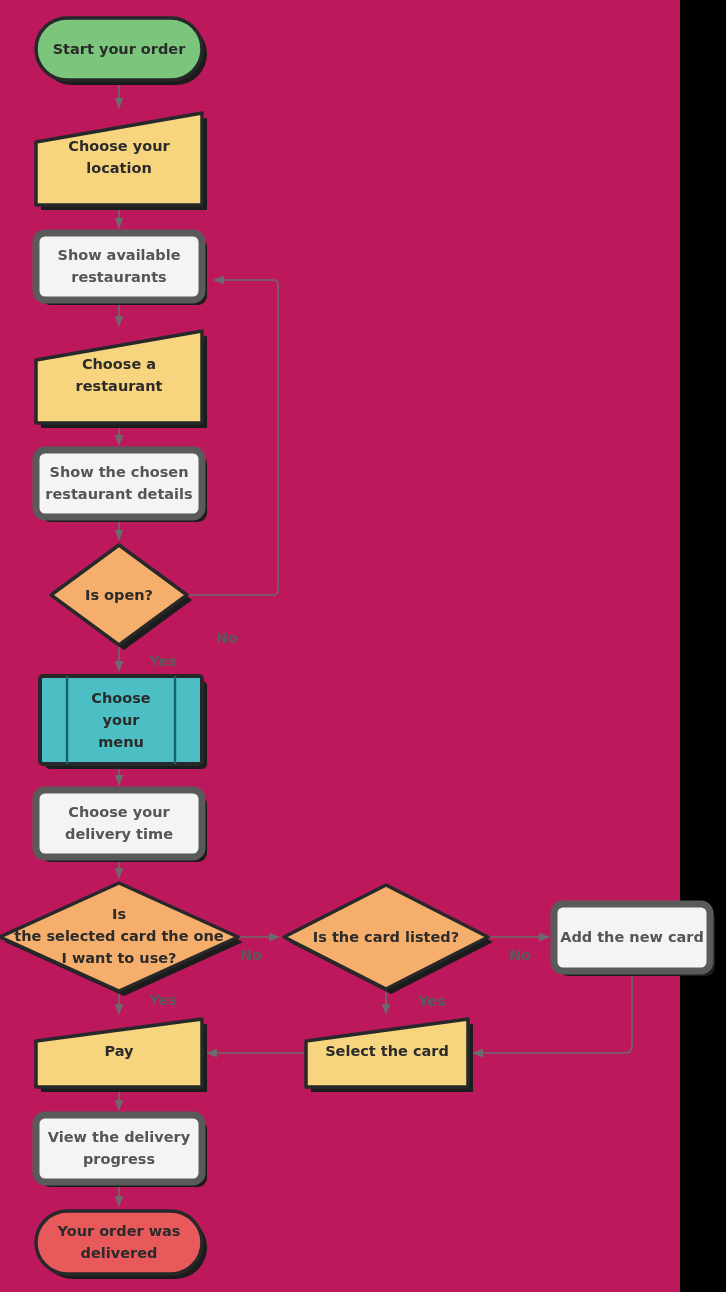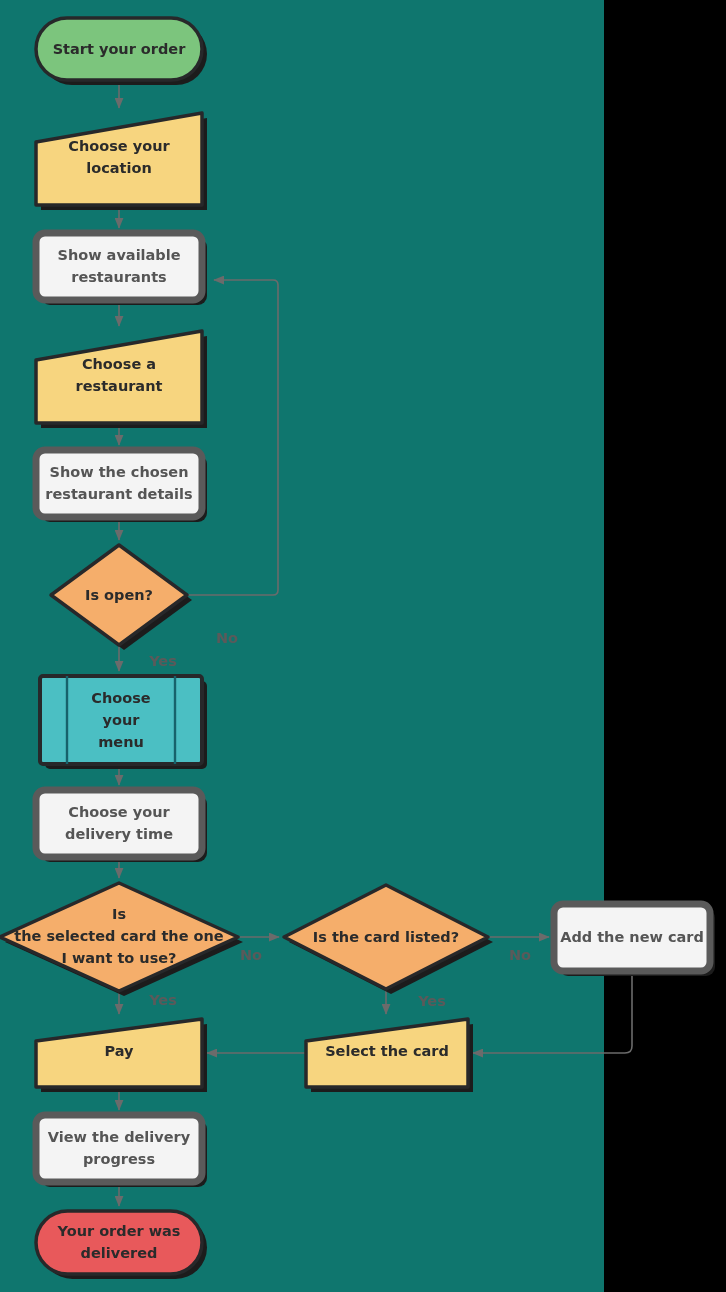--- a/index.html
+++ b/index.html
@@ -9,23 +9,23 @@
     background: #000000;
   }
   body {
     width: 726px;
     height: 1292px;
     overflow: hidden;
     font-family: "DejaVu Sans", "Liberation Sans", sans-serif;
   }
   #flow-root {
     position: relative;
-    width: 604px;
+    width: 680px;
     height: 1292px;
-    background: #0f766e;
+    background: #be185d;
   }
   svg#flow-svg {
     position: absolute;
     left: 0;
     top: 0;
     width: 726px;
     height: 1292px;
     display: block;
   }
   .node-label {

